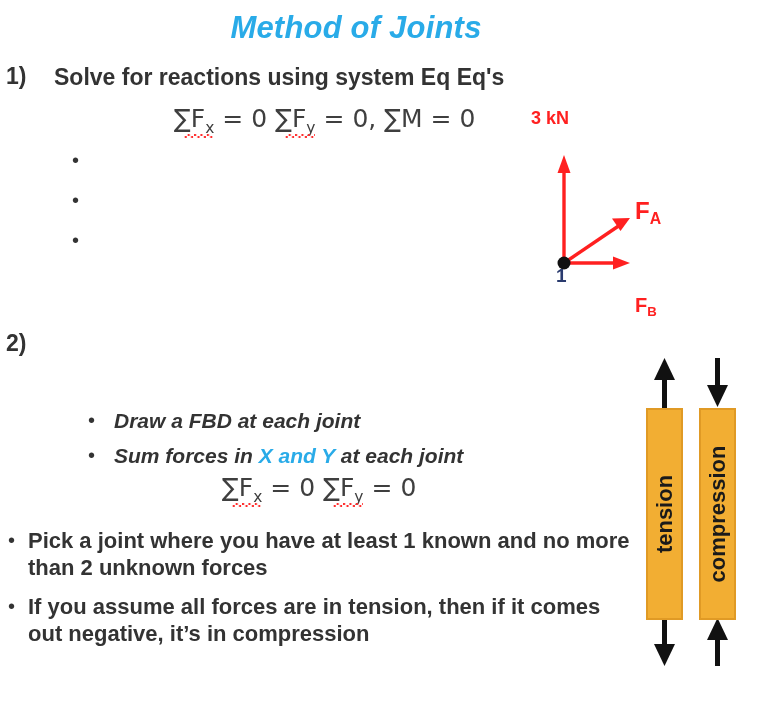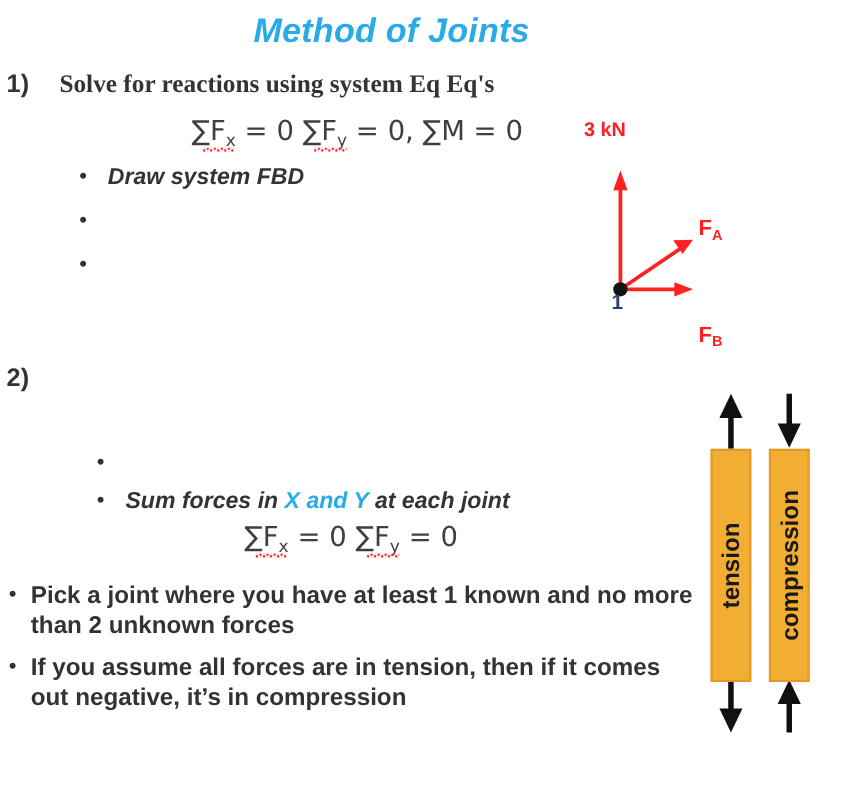--- a/index.html
+++ b/index.html
@@ -40,21 +40,20 @@
     font-size: 23px;
     font-weight: bold;
     color: #333333;
     flex: 0 0 auto;
   }
   .num-text {
     font-size: 23px;
     font-weight: bold;
     color: #333333;
     line-height: 1.22;
-    font-family: Liberation Serif, serif;
   }
   .num-text .emph { font-weight: bold; }
 
   #heading-1 { left: 6px; top: 63px; width: 700px; }
   #heading-1 .num-marker { width: 48px; }
   #heading-2 { left: 6px; top: 330px; width: 640px; }
   #heading-2 .num-marker { width: 66px; }
 
   
   .equation {
@@ -137,21 +136,21 @@
     width: 230px;
     height: 195px;
   }
   .fbd-label {
     position: absolute;
     color: #FF2020;
     font-weight: bold;
     white-space: nowrap;
   }
   #label-3kn { left: 11px; top: 3px; font-size: 18px; }
-  #label-fa  { left: 115px; top: 92px; font-size: 20px; }
+  #label-fa  { left: 115px; top: 92px; font-size: 24px; }
   #label-fb  { left: 115px; top: 145px; font-size: 20px; margin-top: 44px; }
   .fbd-label .sub { font-size: 0.66em; vertical-align: -0.3em; }
 
   
   #member-diagram {
     position: absolute;
     left: 630px;
     top: 352px;
     width: 130px;
     height: 320px;
@@ -187,21 +186,20 @@
 
 <div class="num-block" id="heading-1">
   <div class="num-marker">1)</div>
   <div class="num-text"><span>Solve for reactions using </span><span class="emph">system</span><span> Eq Eq's</span></div>
 </div>
 
 <div class="equation" id="equation-1"><span class="eq-term squiggle"><span>∑F</span><span class="sub">x</span></span><span> = 0 </span><span class="eq-term squiggle"><span>∑F</span><span class="sub">y</span></span><span> = 0, </span><span>∑M</span><span> = 0</span></div>
 
 <div class="bullet sub-bullet" id="bullet-draw-system-fbd">
   <div class="bullet-dot">•</div>
-  <div class="bullet-text">Draw system FBD</div>
 </div>
 
 <div class="bullet sub-bullet" id="bullet-sum-forces-xy">
   <div class="bullet-dot">•</div>
 </div>
 
 <div class="bullet sub-bullet" id="bullet-sum-moments">
   <div class="bullet-dot">•</div>
 </div>
 
@@ -230,20 +228,21 @@
   <div class="fbd-label" id="label-fb"><span>F</span><span class="sub">B</span></div>
   <div style="position:absolute;left:36px;top:160px;font-size:19px;font-weight:bold;color:#2A3B6E;">1</div>
 </div>
 
 <div class="num-block" id="heading-2">
   <div class="num-marker">2)</div>
 </div>
 
 <div class="bullet sub-bullet" id="bullet-draw-joint-fbd">
   <div class="bullet-dot">•</div>
+  <div class="bullet-text">Draw a FBD at each joint</div>
 </div>
 
 <div class="bullet sub-bullet" id="bullet-sum-forces-joint">
   <div class="bullet-dot">•</div>
   <div class="bullet-text"><span>Sum forces in </span><span class="cyan">X and Y</span><span> at each joint</span></div>
 </div>
 
 <div class="equation" id="equation-2"><span class="eq-term squiggle"><span>∑F</span><span class="sub">x</span></span><span> = 0 </span><span class="eq-term squiggle"><span>∑F</span><span class="sub">y</span></span><span> = 0</span></div>
 
 <div class="bullet main-bullet" id="bullet-pick-joint">

